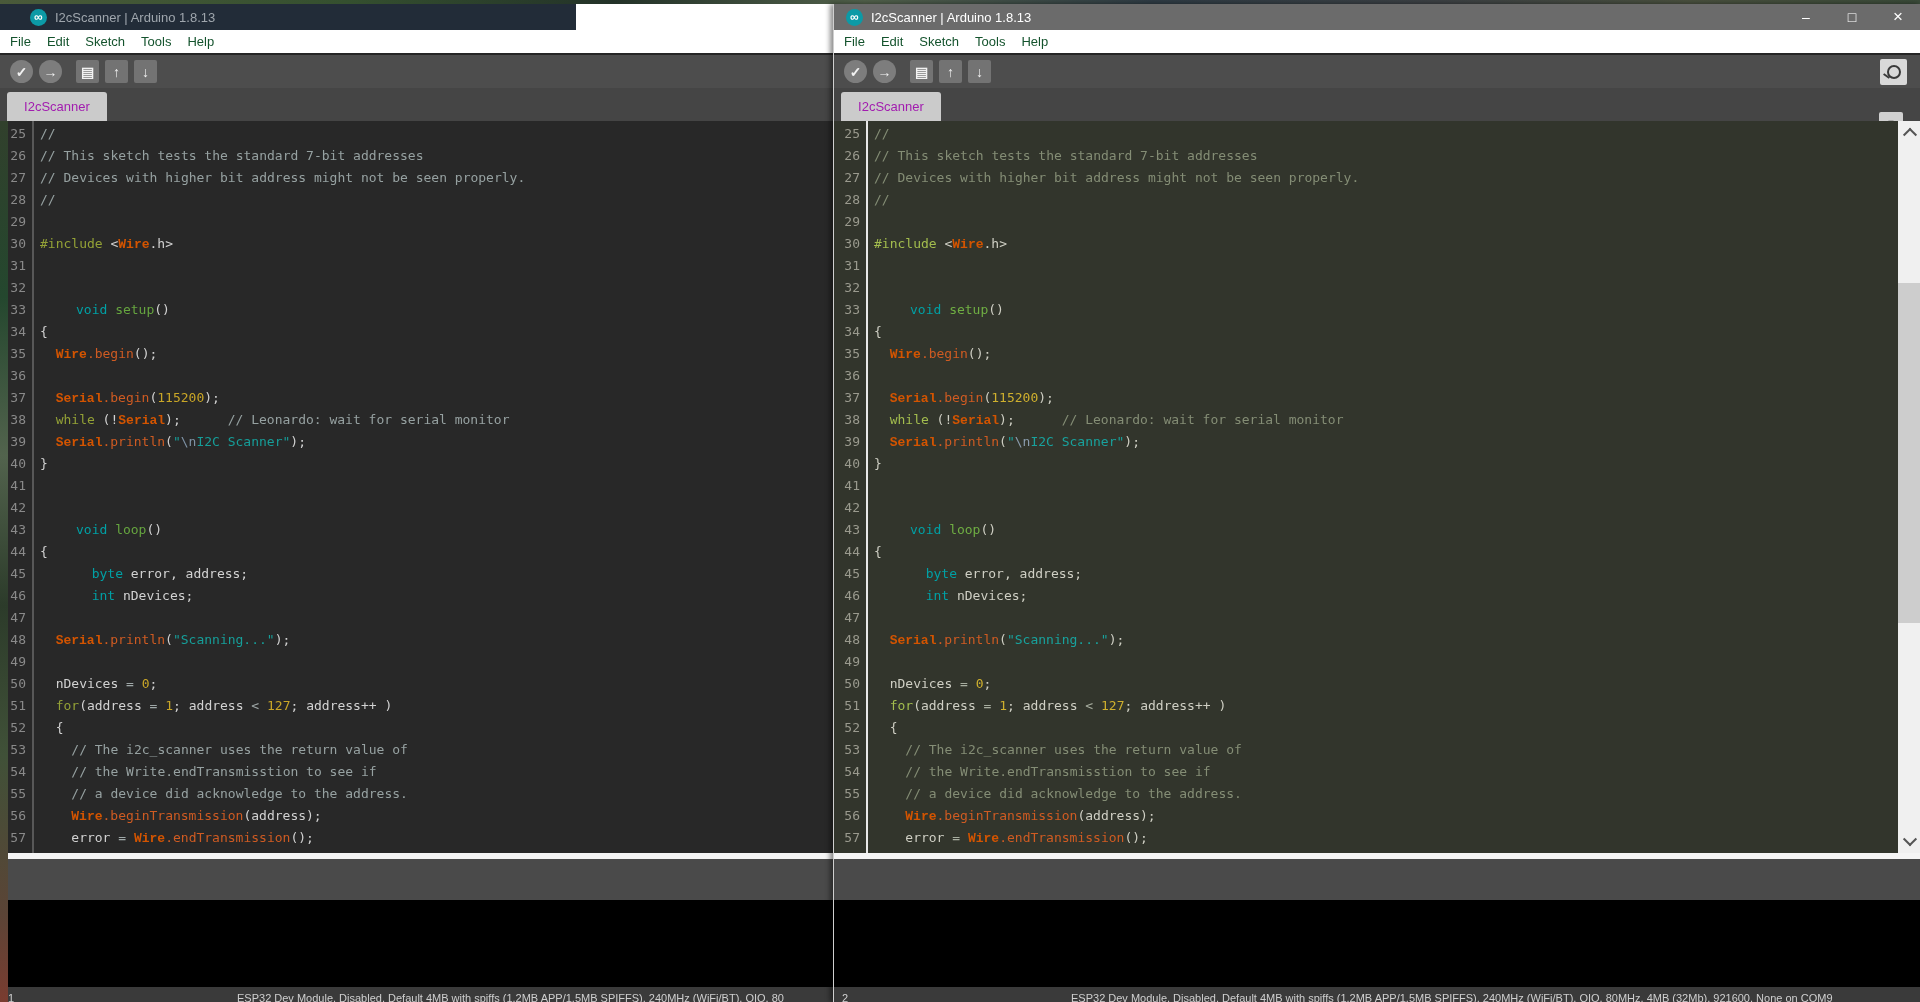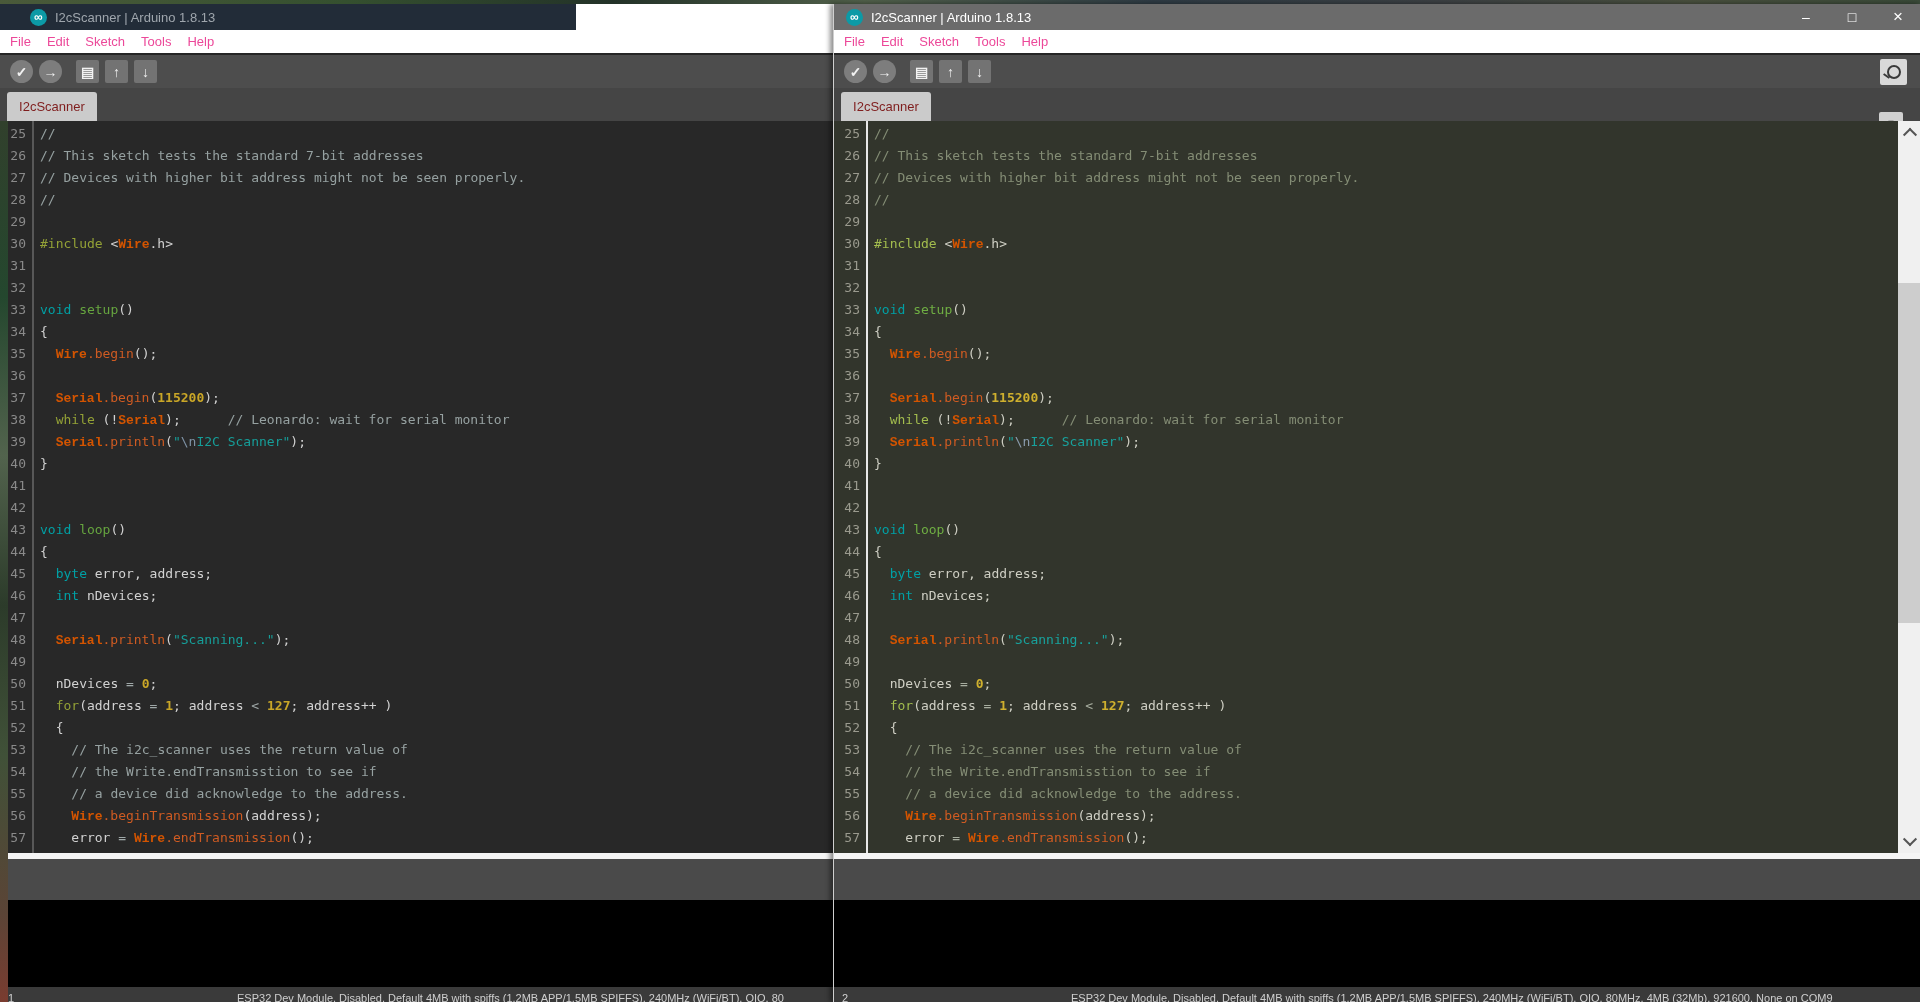--- a/index.html
+++ b/index.html
@@ -20,50 +20,50 @@
   .win-left .titlebar{background:var(--c-titlebar_inactive);color:#9fa6ad;padding-left:30px;}
   .win-right .titlebar{background:var(--c-titlebar_active);color:#ffffff;}
   .title-text{font-size:13px;white-space:nowrap;}
   .app-icon{width:17px;height:17px;border-radius:50%;background:var(--c-accent_teal);
     color:#fff;font-size:12px;line-height:17px;text-align:center;flex:0 0 auto;font-weight:bold;}
   .win-controls{position:absolute;right:0;top:0;height:26px;display:flex;}
   .wc{width:46px;height:26px;color:#fff;font-size:14px;line-height:26px;text-align:center;}
   .wc.close{font-size:17px;}
 
   .menubar{top:26px;height:23px;background:var(--c-menubar);display:flex;align-items:center;padding-left:2px;}
-  .menu-item{font-size:13px;color:#ec4899;padding:0 8px;line-height:23px;text-align:right;}
+  .menu-item{font-size:13px;color:#14532d;padding:0 8px;line-height:23px;text-align:right;}
   .menusep{top:49px;height:2px;background:#262626;}
 
   .toolbar{top:51px;height:33px;background:var(--c-toolbar);display:flex;align-items:center;gap:6px;padding-left:10px;}
   .tbtn{width:23px;height:23px;display:flex;align-items:center;justify-content:center;flex:0 0 auto;}
   .tbtn.round{border-radius:50%;background:#7d7d7d;}
   .tbtn.square{background:#737373;border-radius:2px;}
   .tbtn .glyph{color:#f2f2f2;font-size:14px;font-weight:bold;line-height:1;}
   .tbtn.gap{margin-left:8px;background:#737373;}
   .serial-btn{position:absolute;right:14px;top:4px;width:27px;height:26px;background:#d9d9d9;
     border-radius:2px;display:flex;align-items:center;justify-content:center;}
   .mag{position:relative;width:10px;height:10px;border:2px solid #3a3a3a;border-radius:50%;}
   .mag::after{content:"";position:absolute;left:-6px;top:8px;width:7px;height:2px;background:#3a3a3a;transform:rotate(35deg);}
 
   .tabbar{top:84px;height:33px;background:var(--c-tabbar);}
-  .tab{position:absolute;left:7px;bottom:0;width:90px;height:29px;background:var(--c-tab);
-    border-radius:3px 3px 0 0;color:#7f1d1d;font-size:13px;text-align:center;line-height:29px;}
+  .tab{position:absolute;left:7px;bottom:0;width:100px;height:29px;background:var(--c-tab);
+    border-radius:3px 3px 0 0;color:#a21caf;font-size:13px;text-align:center;line-height:29px;}
   .dropdown-btn{position:absolute;right:18px;top:24px;width:24px;height:23px;background:#d0d0d0;
     border-radius:2px;color:#333;font-size:9px;text-align:center;line-height:23px;}
 
   .editor{top:117px;height:732px;background:var(--t-bg);overflow:hidden;}
   .gutsep{position:absolute;left:32px;top:0;bottom:0;width:2px;background:var(--t-gsep);}
   .codepane{position:absolute;left:0;top:2px;right:16px;}
   .codeline{display:flex;height:22px;font-family:"DejaVu Sans Mono",monospace;font-size:13px;line-height:22px;white-space:pre;}
   .gut{width:26px;flex:0 0 auto;text-align:right;padding-right:6px;color:var(--t-gutter);}
   .lct{padding-left:8px;color:var(--t-pln);}
-  .tk-pln{color:var(--t-pln);} .tk-com{color:var(--t-com);} .tk-kw1{color:var(--t-kw1);}
+  .tk-pln{color:var(--t-pln);} .tk-com{color:var(--t-com);} .tk-kw1{color:var(--t-kw1);margin-left:36px;}
   .tk-kw2{color:var(--t-kw2);} .tk-fn{color:var(--t-fn);}
   .tk-obj{color:var(--t-obj);font-weight:bold;font-family:Liberation Mono, monospace;} .tk-mth{color:var(--t-mth);}
-  .tk-num{color:var(--t-num);font-weight:bold;} .tk-str{color:var(--t-str);}
+  .tk-num{color:var(--t-num);font-weight:normal;} .tk-str{color:var(--t-str);}
   .tk-esc{color:var(--t-esc);} .tk-op{color:var(--t-op);}
 
   .vscroll{position:absolute;right:0;top:117px;width:23px;height:732px;background:#f0f0f0;}
   .sbtn{position:absolute;left:0;width:23px;height:22px;display:flex;align-items:center;justify-content:center;}
   .sbtn.up{top:0;} .sbtn.down{bottom:0;}
   .chev{width:8px;height:8px;border-left:2px solid #555;border-top:2px solid #555;}
   .chev.u{transform:rotate(45deg) translate(2px,2px);} .chev.d{transform:rotate(225deg) translate(2px,2px);}
   .sthumb{position:absolute;left:0;top:162px;width:23px;height:340px;background:#cdcdcd;}
 
   .hscroll{top:849px;height:6px;background:#f5f5f5;}

